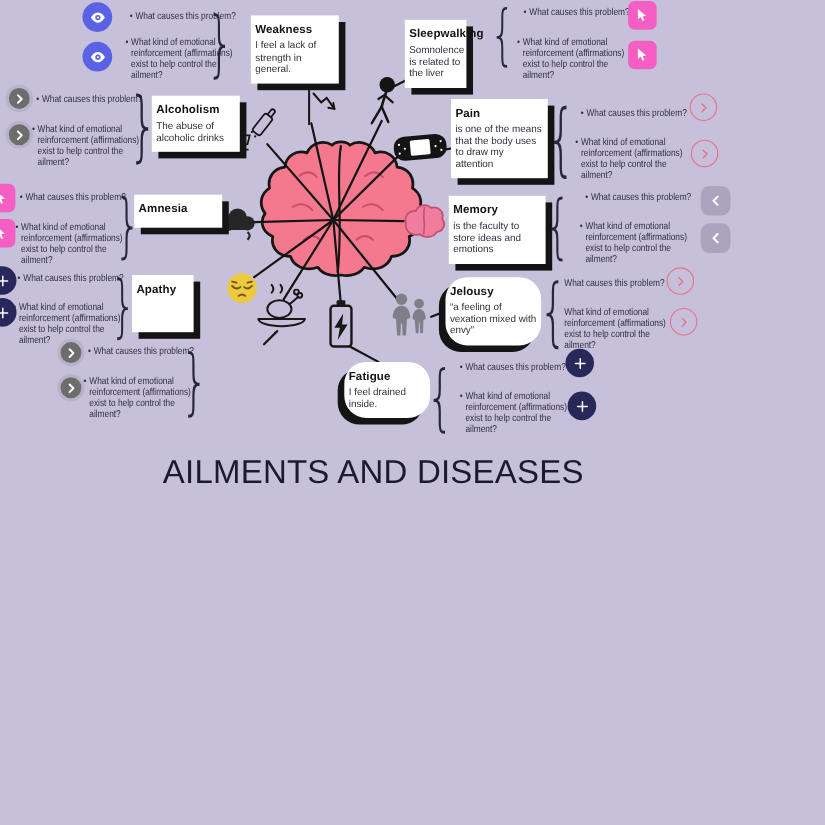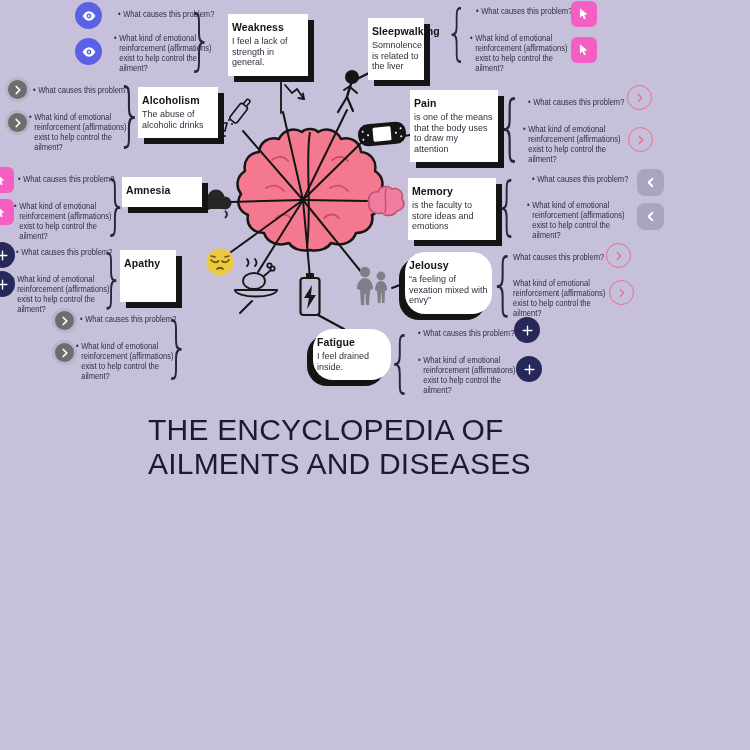--- a/index.html
+++ b/index.html
@@ -397,17 +397,16 @@
         <path d="M12,5 V19 M5,12 H19" stroke="#fff" stroke-width="2.2" stroke-linecap="round"></path>
       </svg>
   </button>
   <button class="btn b-navy" style="left:516px;top:356px">
     <svg viewBox="0 0 24 24" width="15">
         <path d="M12,5 V19 M5,12 H19" stroke="#fff" stroke-width="2.2" stroke-linecap="round"></path>
       </svg>
   </button>
 
   <div id="title">
-    <div>THE ENCYCLOPEDIA OF</div>
     <div>AILMENTS AND DISEASES</div>
   </div>
 
 </div>
 
 </body></html>

